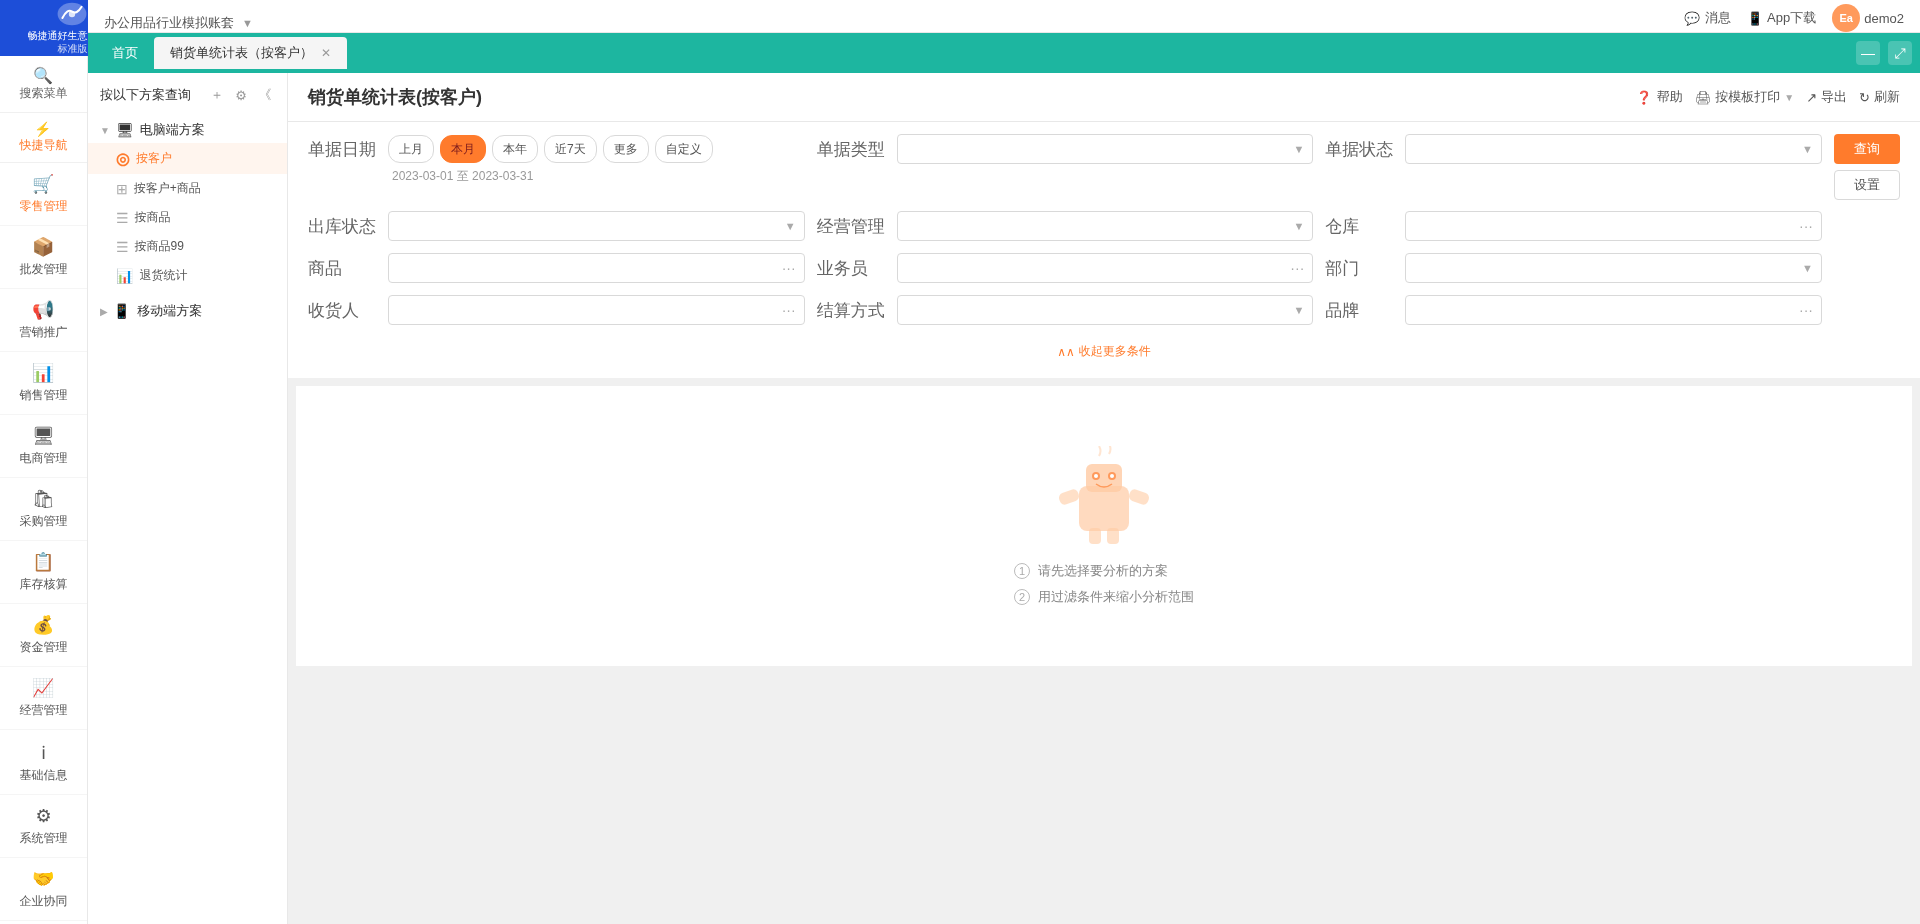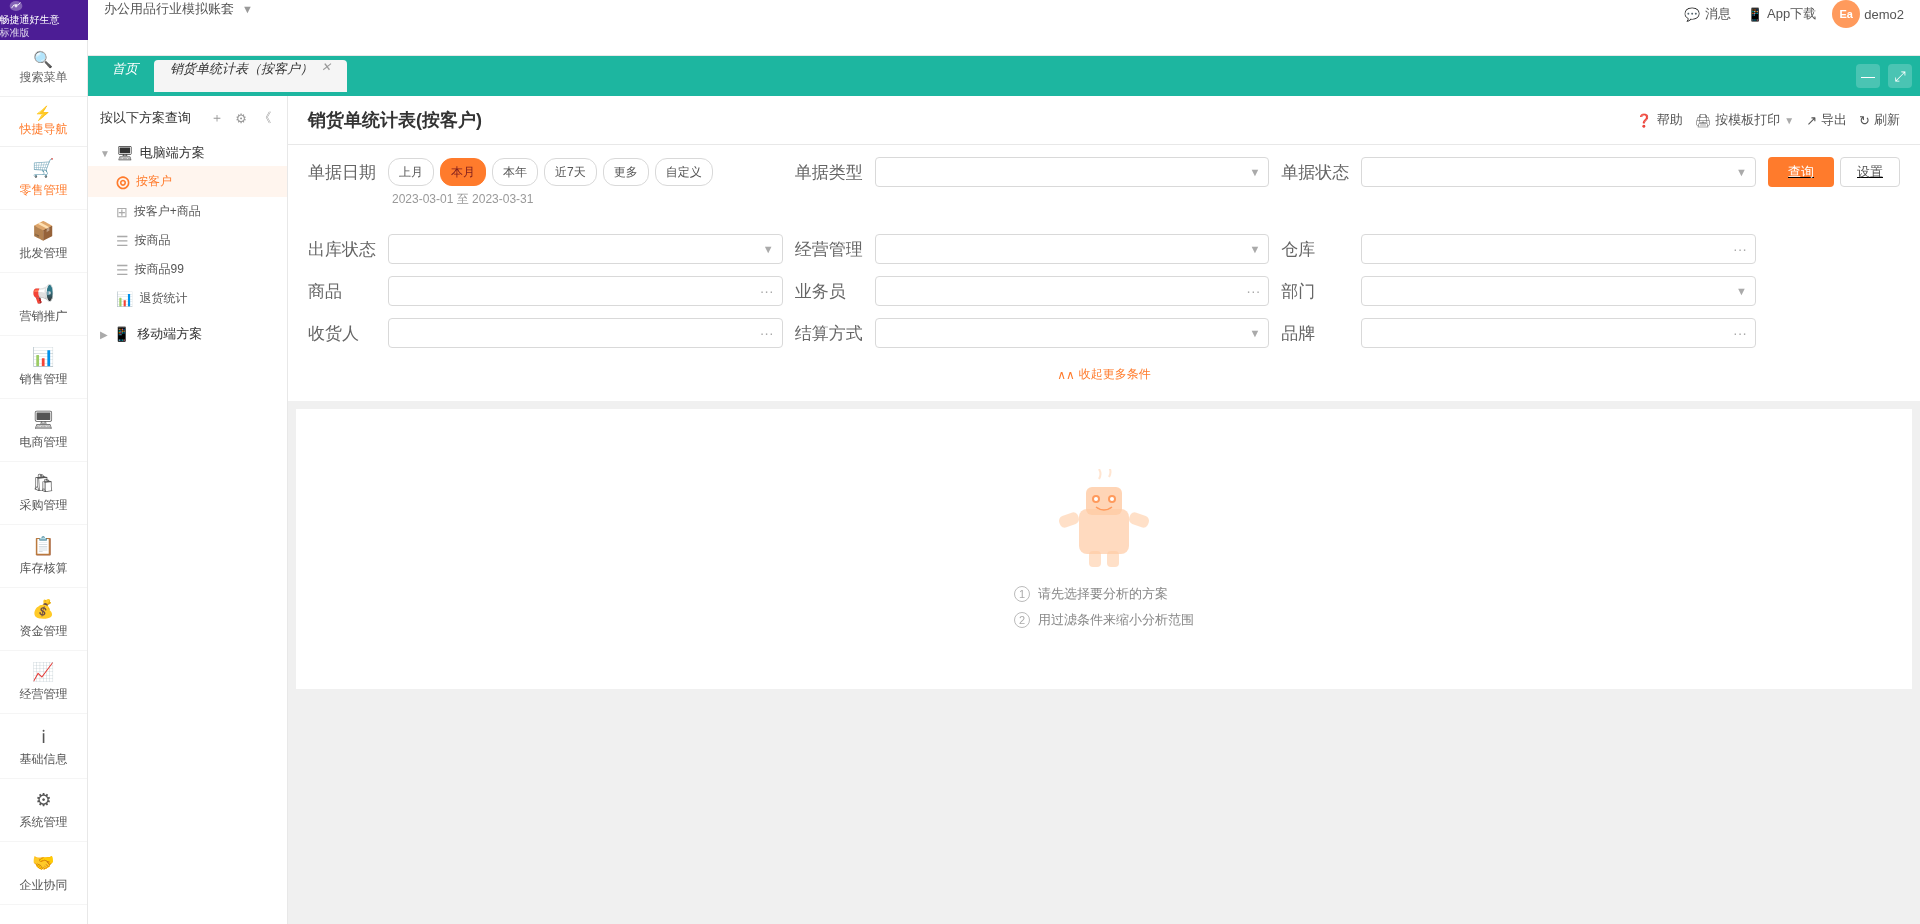--- a/index.html
+++ b/index.html
@@ -12,25 +12,25 @@
       border-right: 1px solid #e8e8e8;
       display: flex;
       flex-direction: column;
       align-items: center;
       padding-top: 0;
       flex-shrink: 0;
       z-index: 10;
     }
     .sidebar-logo {
       width: 88px;
-      height: 40px;
-      background: #4c1d95;
+      height: 56px;
+      background: #1d4ed8;
       display: flex;
       flex-direction: column;
-      align-items: flex-start;
+      align-items: flex-end;
       justify-content: center;
       color: #fff;
       font-size: 11px;
     }
     .sidebar-logo-icon {
       width: 32px;
       height: 28px;
       margin-bottom: 2px;
     }
     .sidebar-search {
@@ -76,25 +76,25 @@
     
     .main-area {
       flex: 1;
       display: flex;
       flex-direction: column;
       overflow: hidden;
     }
 
     
     .top-header {
-      height: 56px;
+      height: 33px;
       background: #fff;
       border-bottom: 1px solid #e8e8e8;
       display: flex;
-      align-items: flex-start;
+      align-items: flex-end;
       padding: 0 16px;
       justify-content: space-between;
       flex-shrink: 0;
     }
     .top-header-left {
       display: flex;
       align-items: center;
       gap: 8px;
       font-size: 13px;
       color: #555;
@@ -135,27 +135,26 @@
       background: #1db6a0;
       display: flex;
       align-items: center;
       padding: 0 8px;
       flex-shrink: 0;
     }
     .tab-item {
       height: 32px;
       padding: 0 16px;
       display: flex;
-      align-items: flex-start;
+      align-items: center;
       gap: 8px;
       cursor: pointer;
       font-size: 13px;
       border-radius: 4px 4px 0 0;
       color: rgba(255,255,255,0.85);
-      font-style: italic;
     }
     .tab-item.active {
       background: #f5f5f5;
       color: #333;
     }
     .tab-item.home {
       background: transparent;
       color: #fff;
     }
     .tab-close {
@@ -386,23 +385,23 @@
       color: #555;
       border: 1px solid #d9d9d9;
       height: 30px;
       padding: 0 16px;
       border-radius: 4px;
       cursor: pointer;
       font-size: 13px;
     }
     .query-buttons {
       display: flex;
+      flex-direction: column;
       gap: 6px;
       padding-left: 12px;
-      text-decoration: underline;
     }
 
     
     .empty-state {
       display: flex;
       flex-direction: column;
       align-items: center;
       justify-content: center;
       padding: 60px 0;
       background: #fff;

